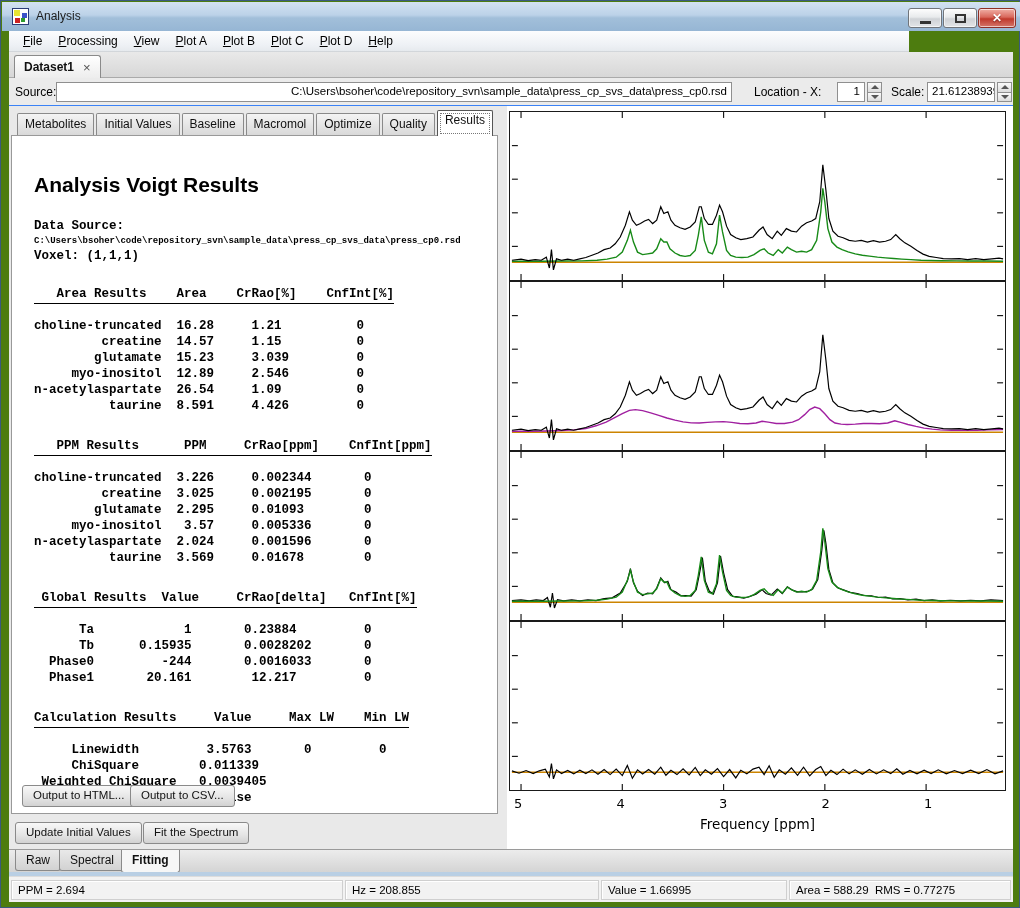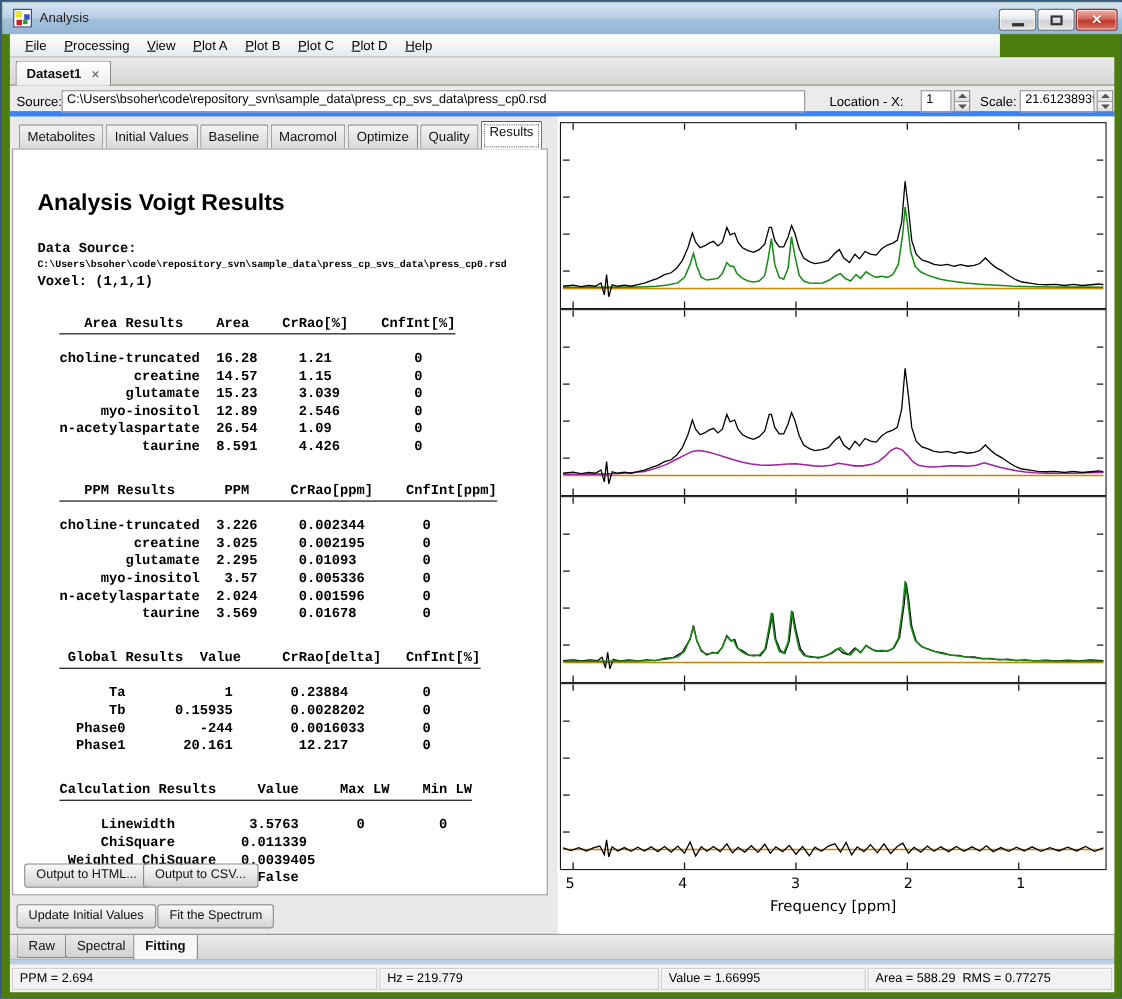--- a/index.html
+++ b/index.html
@@ -36,21 +36,21 @@
   .tabstrip { position:absolute; left:8px; top:51px; width:1004px; height:26px;
     background:linear-gradient(#e9e9e9, #d7d7d7); border-bottom:1px solid #aaa; }
   .dataset-tab { position:absolute; left:5px; top:3px; height:23px; padding:0 9px;
     background:linear-gradient(#ffffff, #ededed); border:1px solid #8a8a8a; border-bottom:none;
     border-radius:3px 3px 0 0; display:flex; align-items:center; gap:9px; }
   .dataset-tab .lbl { font-size:12px; font-weight:bold; color:#111; }
   .dataset-tab .x { font-size:13px; color:#555; line-height:1; }
 
   
   .sourcerow { position:absolute; left:8px; top:77px; width:1004px; height:28px;
-    background:#ebebeb; border-bottom:5px solid #3b82f6; font-size:12px; color:#000; }
+    background:#ebebeb; border-bottom:1px solid #3b82f6; font-size:12px; color:#000;text-align:right; }
   .sr-label { position:absolute; top:7px; }
   .txtfield { position:absolute; top:4px; height:20px; background:#fff; border:1px solid #8f8f8f;
     font-size:11.5px; padding:2px 4px; white-space:nowrap; overflow:hidden; color:#000; }
   .spinner { position:absolute; top:4px; width:15px; height:20px; display:flex; flex-direction:column; }
   .spin-btn { flex:1; border:1px solid #8f8f8f; background:linear-gradient(#fafafa,#dcdcdc); position:relative; }
   .spin-btn + .spin-btn { border-top:none; }
   .tri-up { position:absolute; left:3px; top:3px; width:0; height:0; border-left:4px solid transparent; border-right:4px solid transparent; border-bottom:4px solid #555; }
   .tri-down { position:absolute; left:3px; top:3px; width:0; height:0; border-left:4px solid transparent; border-right:4px solid transparent; border-top:4px solid #555; }
 
   
@@ -63,21 +63,21 @@
   .nb-tab.sel { height:26px; margin-top:-1px; padding-top:2px; background:#fff; border-color:#555; position:relative; z-index:3; }
   .nb-tab.sel .foc { position:absolute; inset:2px; border:1px dotted #777; pointer-events:none; }
   .page { position:absolute; left:2px; top:29px; width:487px; height:679px; background:#fff; border:1px solid #999; z-index:2; }
 
   .page-title { position:absolute; left:22px; top:37px; font-size:21px; font-weight:bold; color:#000; }
   .mono { font-family:"Liberation Mono", monospace; font-weight:700; font-size:12.5px; line-height:16px; white-space:pre; color:#000; }
   .ds-label { position:absolute; left:22px; top:82px; }
   .ds-path  { position:absolute; left:22px; top:99px; font-size:9px; line-height:13px; }
   .voxel    { position:absolute; left:22px; top:112px; }
   .sections { position:absolute; left:22px; top:150px; }
-  .sec { margin-bottom:24px;margin-left:20px; }
+  .sec { margin-bottom:24px; }
   .sec-h span { display:inline-block; border-bottom:1.5px solid #000; padding-bottom:1px; }
   .sec-h { margin-bottom:14px; }
 
   .btn { display:inline-block; height:22px; padding:3px 10px 0; font-size:11.5px; color:#111;
     background:linear-gradient(#f8f8f8,#e4e4e4 60%,#d2d2d2); border:1px solid #8a8a8a; border-radius:3px; }
   .out-html { position:absolute; left:10px; top:649px; }
   .out-csv  { position:absolute; left:118px; top:649px; }
   .act-update { position:absolute; left:6px; top:716px; }
   .act-fit    { position:absolute; left:134px; top:716px; }
 
@@ -299,17 +299,17 @@
   <div class="bstrip">
     <div class="b-tab b-raw">Raw</div>
     <div class="b-tab b-spectral">Spectral</div>
     <div class="b-tab b-fitting sel">Fitting</div>
   </div>
 
   <div class="band"></div>
 
   <div class="statusbar">
     <div class="status-cell sc0">PPM = 2.694</div>
-    <div class="status-cell sc1">Hz = 219.779</div>
+    <div class="status-cell sc1">Hz = 208.855</div>
     <div class="status-cell sc2">Value = 1.66995</div>
     <div class="status-cell sc3">Area = 588.29  RMS = 0.77275</div>
   </div>
 </div>
 
 </body></html>

